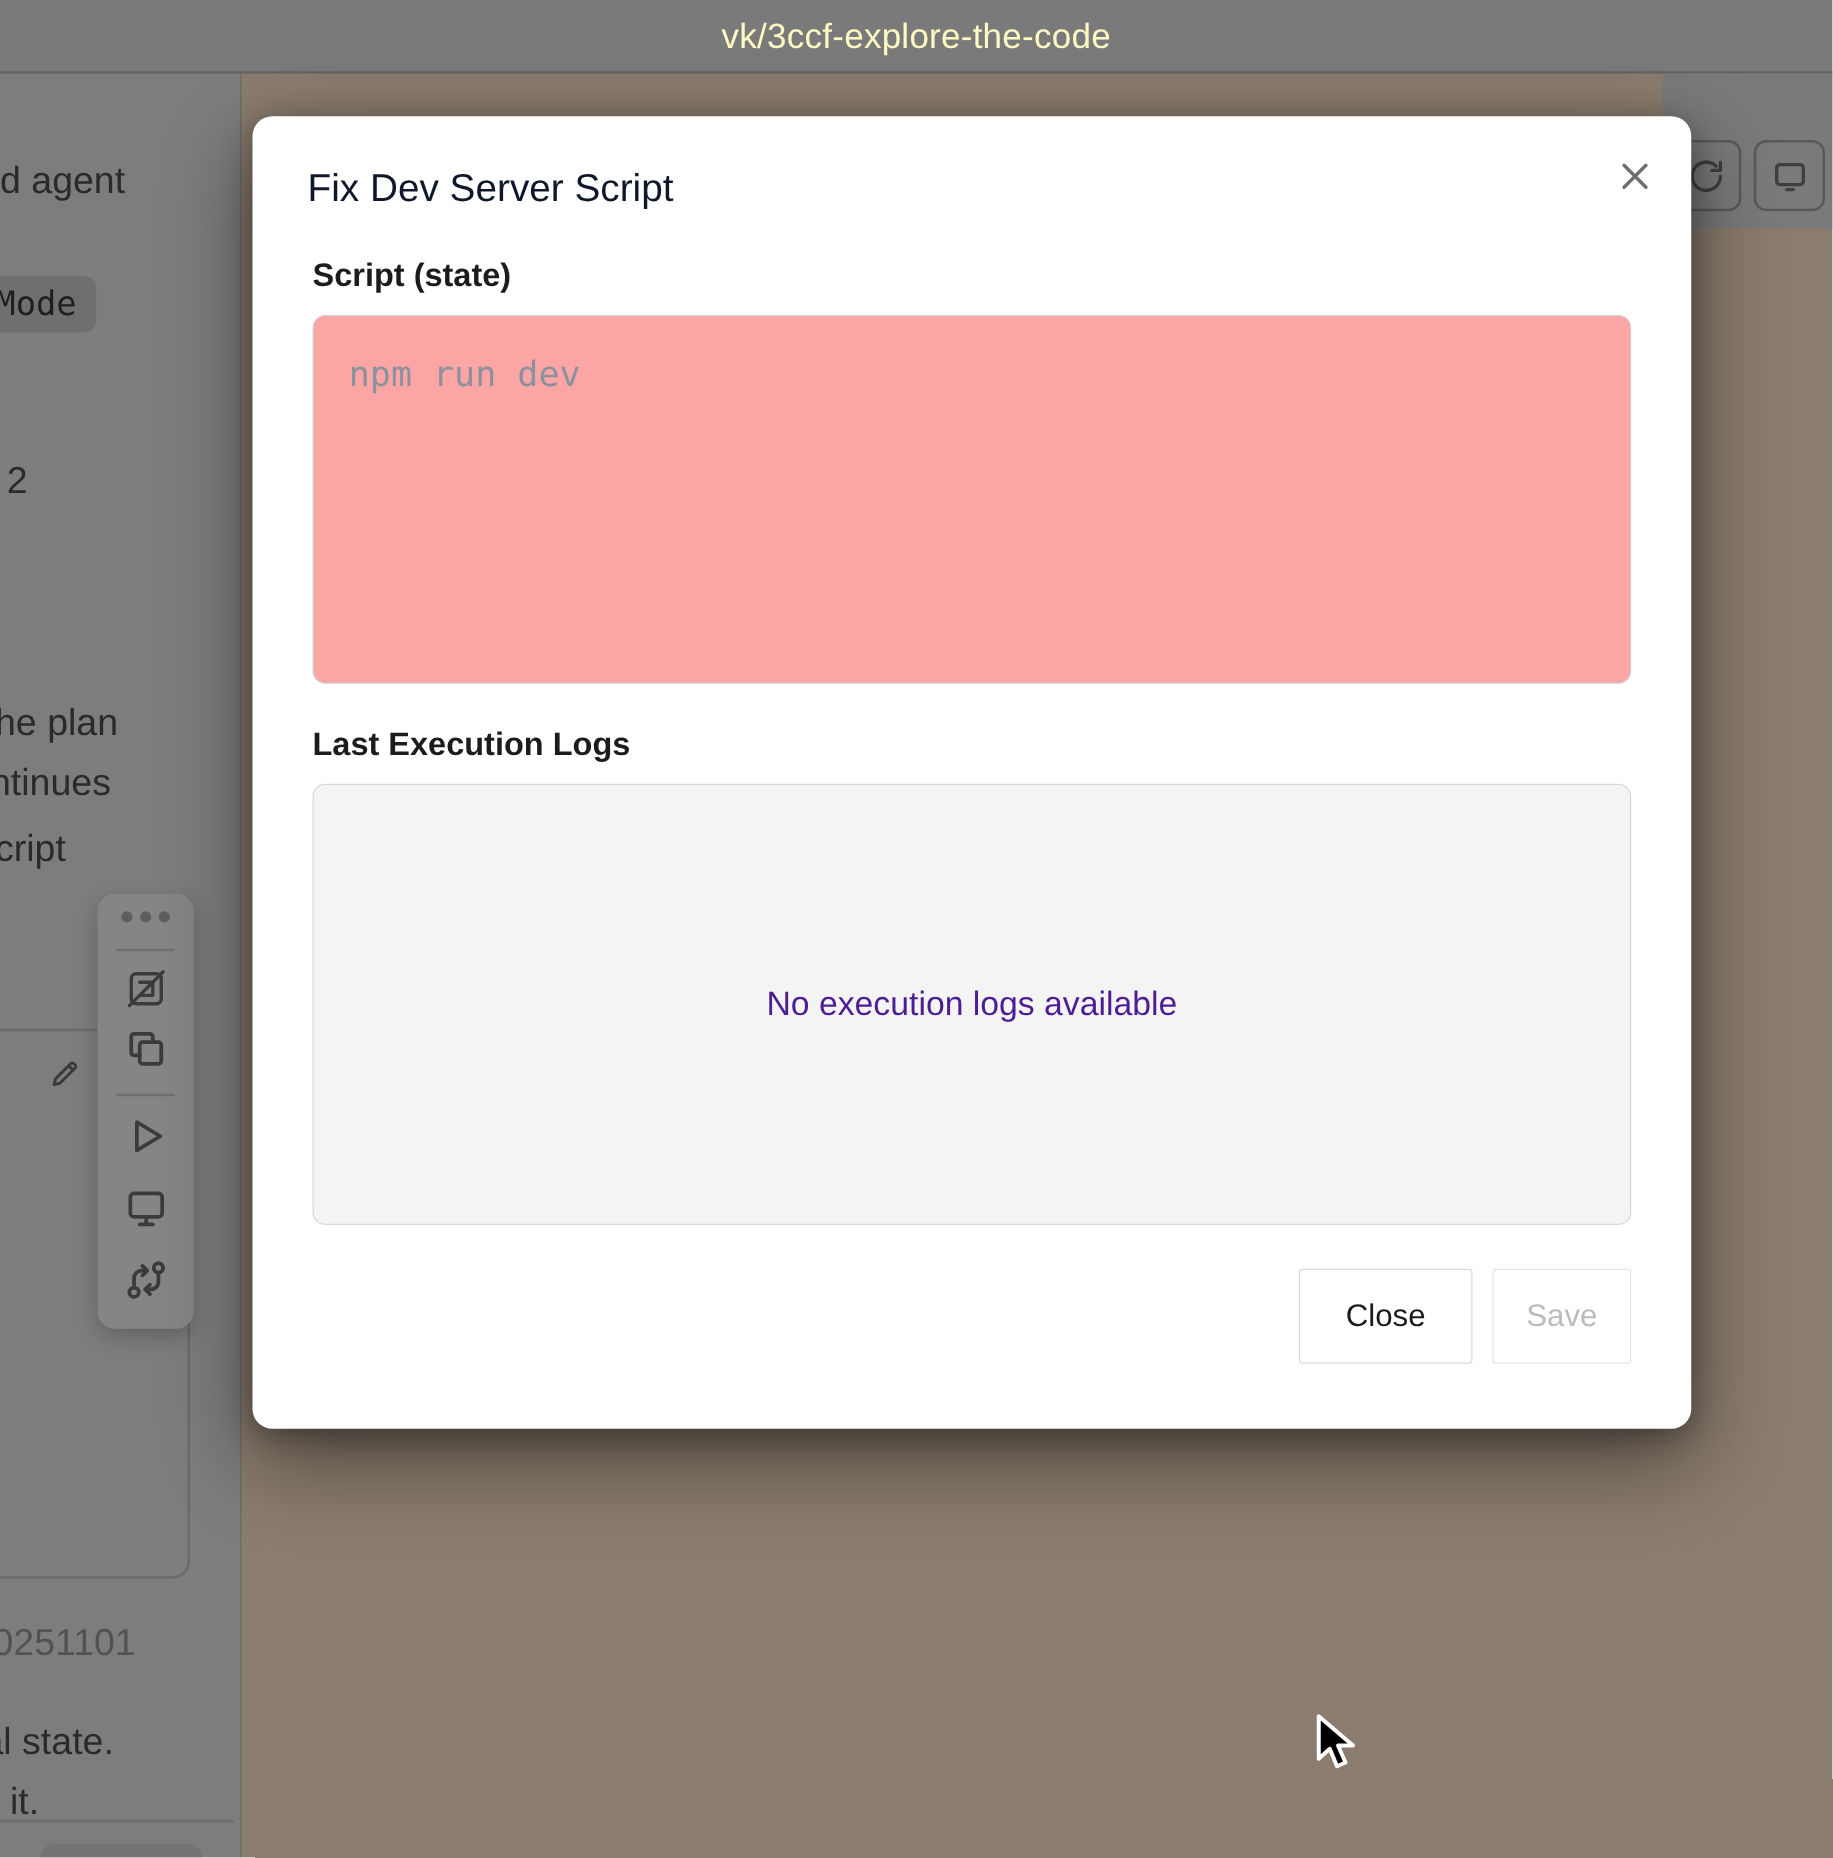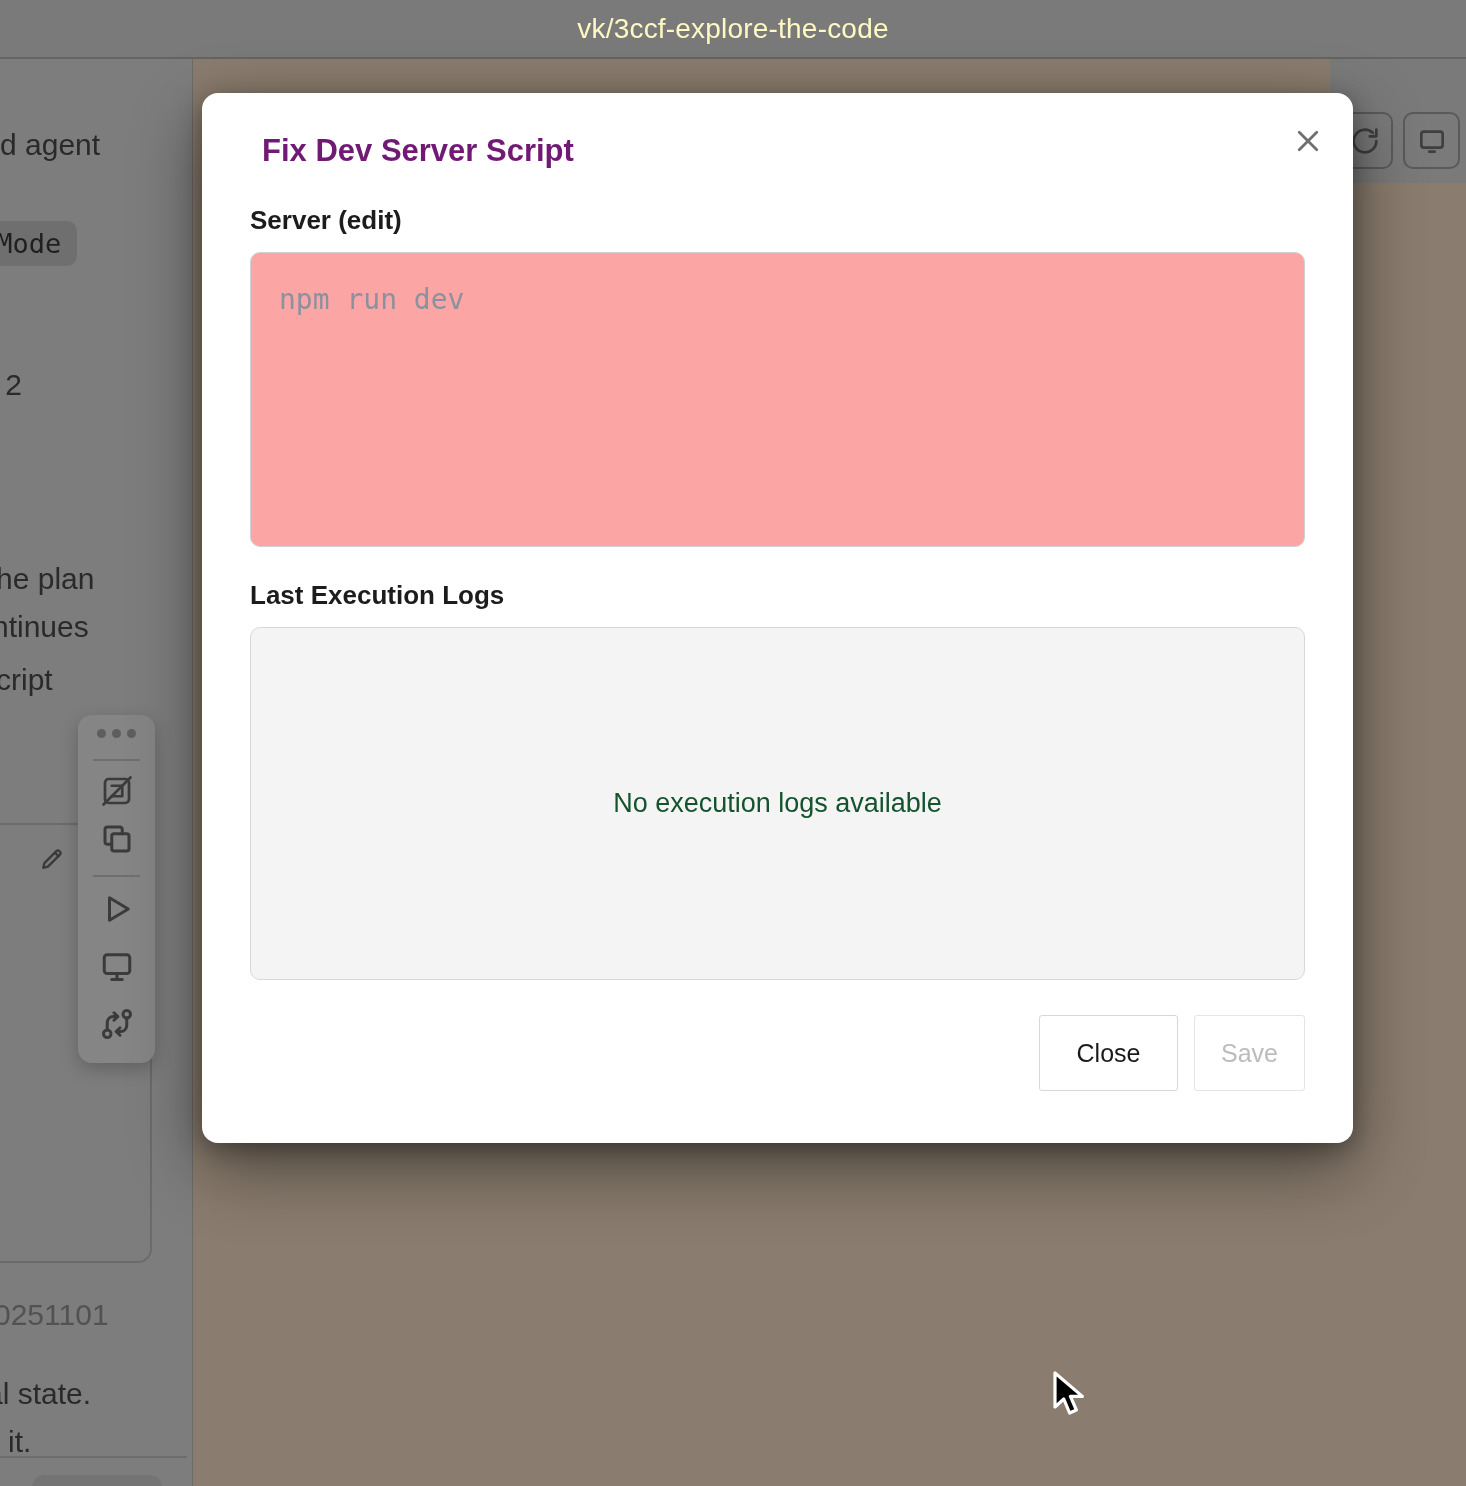--- a/index.html
+++ b/index.html
@@ -38,30 +38,30 @@
   .ft-divider { position:absolute; left:15px; width:47px; height:1.5px; background:#6f6f6f; }
   .dots { display:flex; gap:6px; }
   .dots span { width:9px; height:9px; border-radius:50%; background:#5e5e5e; display:block; }
 
   
   .modal { position:absolute; left:202px; top:93px; width:1151px; height:1050px;
     background:#ffffff; border-radius:16px;
     box-shadow:0 24px 70px rgba(0,0,0,0.45), 0 6px 24px rgba(0,0,0,0.30); }
   .modal-close { position:absolute; left:1086px; top:28px; width:40px; height:40px;
     display:flex; align-items:center; justify-content:center; cursor:pointer; background:none; border:none; }
-  .modal-title { position:absolute; left:60px; top:40px; font-size:31px; font-weight:700; color:#701a75; }
+  .modal-title { position:absolute; left:44px; top:40px; font-size:31px; font-weight:400; color:#0f172a; }
   .field-label { position:absolute; left:48px; font-size:26px; font-weight:600; color:#1c1c1c; }
   .script-box { position:absolute; left:48px; top:159px; width:1055px; height:295px;
     background:#fca5a5; border:1px solid #d1d1d3; border-radius:10px; resize:none; outline:none;
     padding:30px 28px; font-family:"DejaVu Sans Mono", monospace; font-size:28px; color:#1f1f1f; }
   .script-box::placeholder { color:#8b919d; opacity:1; }
   .logs-box { position:absolute; left:48px; top:534px; width:1055px; height:353px;
     background:#f4f4f4; border:1px solid #d8d8d8; border-radius:10px;
     display:flex; align-items:center; justify-content:center; }
-  .logs-empty { font-size:27px; color:#14532d; }
+  .logs-empty { font-size:27px; color:#4c1d95; }
   .btn-row { position:absolute; left:48px; top:922px; width:1055px; height:76px;
     display:flex; justify-content:flex-end; gap:16px; }
   .btn { height:76px; background:#ffffff; border-radius:3px; font-family:"Liberation Sans", sans-serif;
     font-size:25px; display:flex; align-items:center; justify-content:center; cursor:pointer; }
   .btn-close { width:139px; border:1.5px solid #d8d8d8; color:#1a1a1a; font-weight:500; }
   .btn-save { width:111px; border:1.5px solid #e5e5e5; color:#bcbcbc; font-weight:500; cursor:default; }
   .btn-save-test { width:246px; border:2.5px solid #2a2a2a; color:#131313; font-weight:600; }
 
   .cursor { position:absolute; left:1051px; top:1370px; pointer-events:none; }
   svg { display:block; }
@@ -170,21 +170,21 @@
     <button class="modal-close">
       <span>
         <svg width="30" height="30" viewBox="0 0 24 24" fill="none" stroke="#6f6f6f" stroke-width="2.2" stroke-linecap="round">
           <path d="M5 5l14 14M19 5L5 19"></path>
         </svg>
       </span>
     </button>
 
     <h2 class="modal-title">Fix Dev Server Script</h2>
 
-    <label class="field-label" style="top:112px;">Server (edit)</label>
+    <label class="field-label" style="top:112px;">Script (state)</label>
     <textarea class="script-box" spellcheck="false" placeholder="npm run dev" style=""></textarea>
 
     <label class="field-label" style="top:487px;">Last Execution Logs</label>
     <div class="logs-box">
       <span class="logs-empty">No execution logs available</span>
     </div>
 
     <div class="btn-row">
       <button class="btn btn-close">Close</button>
       <button class="btn btn-save" disabled="">Save</button>

